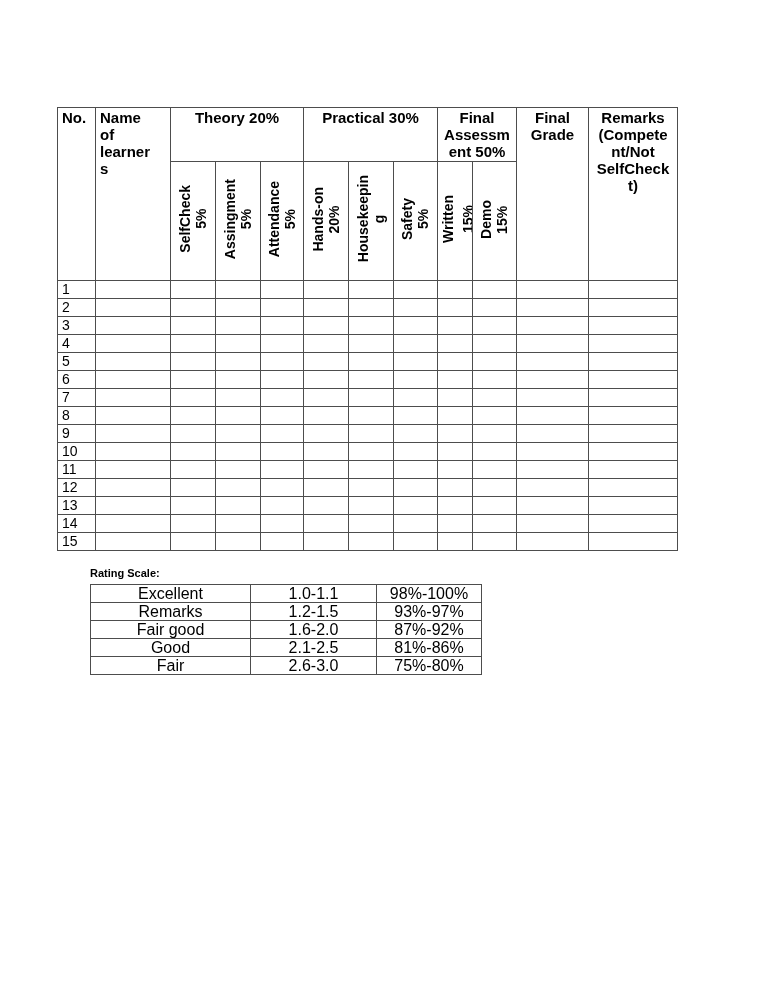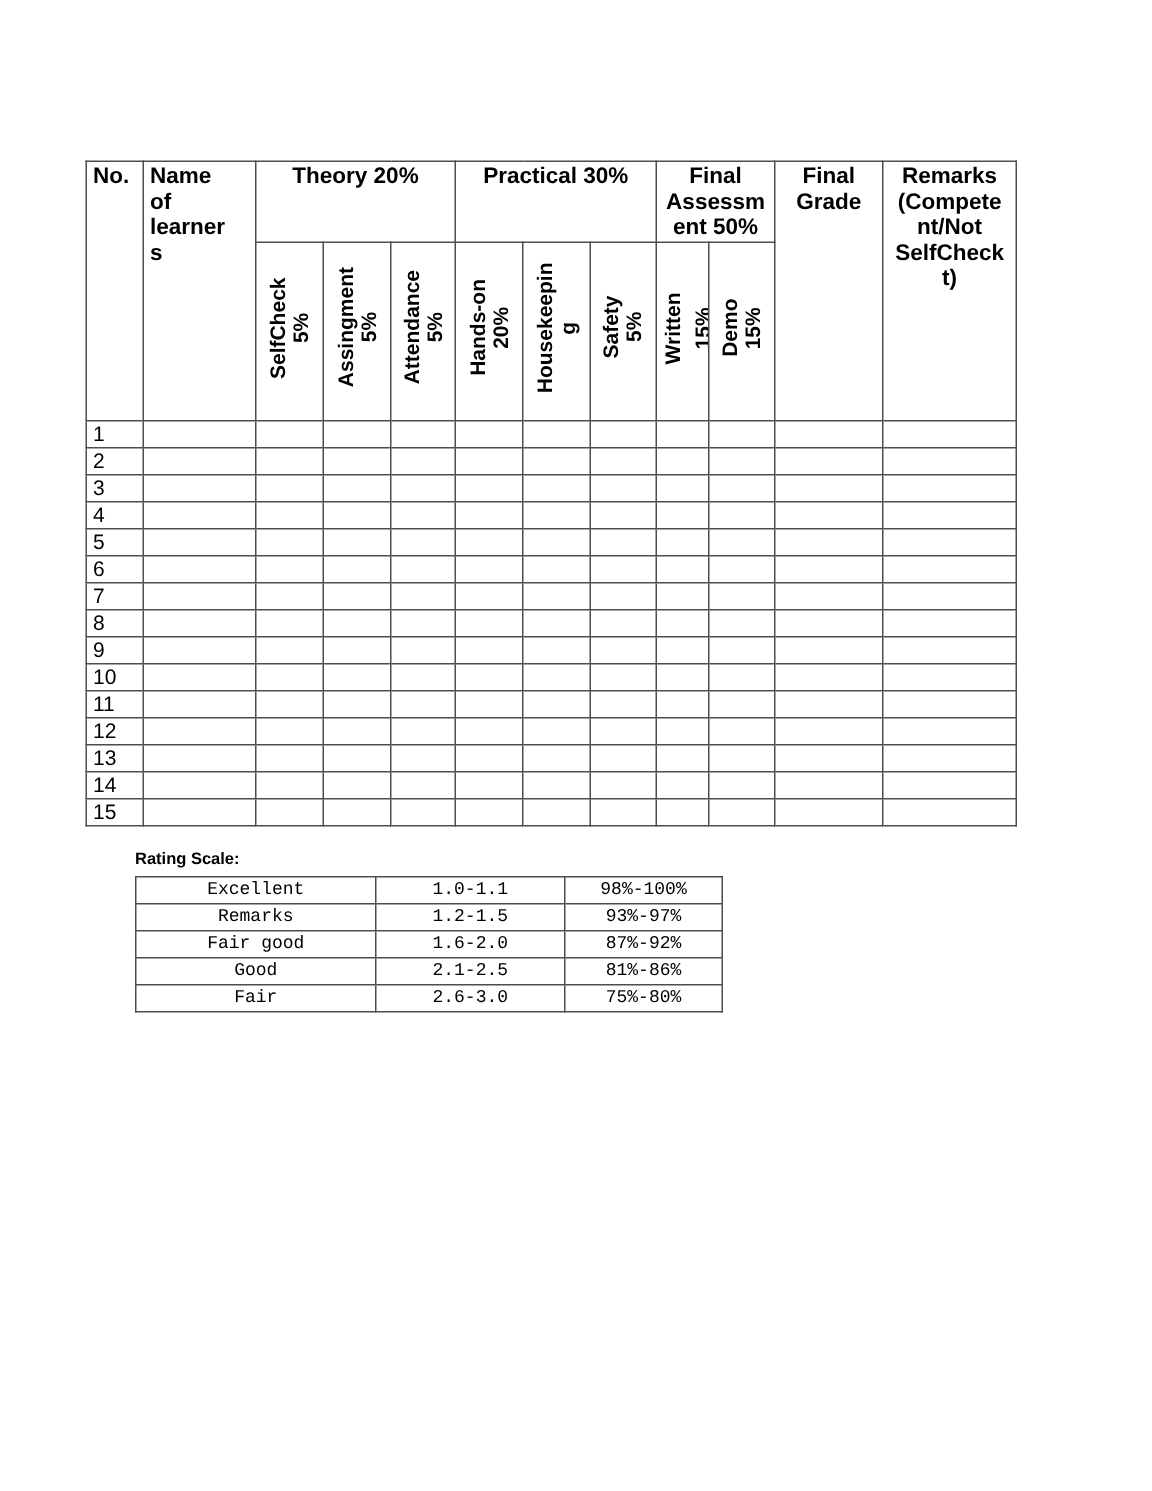--- a/index.html
+++ b/index.html
@@ -45,23 +45,22 @@
 
   
   .rating-title {
     position: absolute; left: 90px; top: 567px;
     font-weight: bold; font-size: 11px;
   }
   .rating-table { position: absolute; left: 90px; top: 584px; width: 391px; }
   .rating-table td {
     border: 1px solid #4d4d4d;
     height: 17px; padding: 0;
-    font-size: 12px; line-height: 17px; text-align: center;
+    font-size: 16px; line-height: 17px; text-align: center;
     vertical-align: middle;
-    font-family: Liberation Mono, monospace;
   }
 </style>
 </head>
 <body>
 
 <div class="page">
 
   <table class="main-table">
     <colgroup>
       <col style="width:38px">

